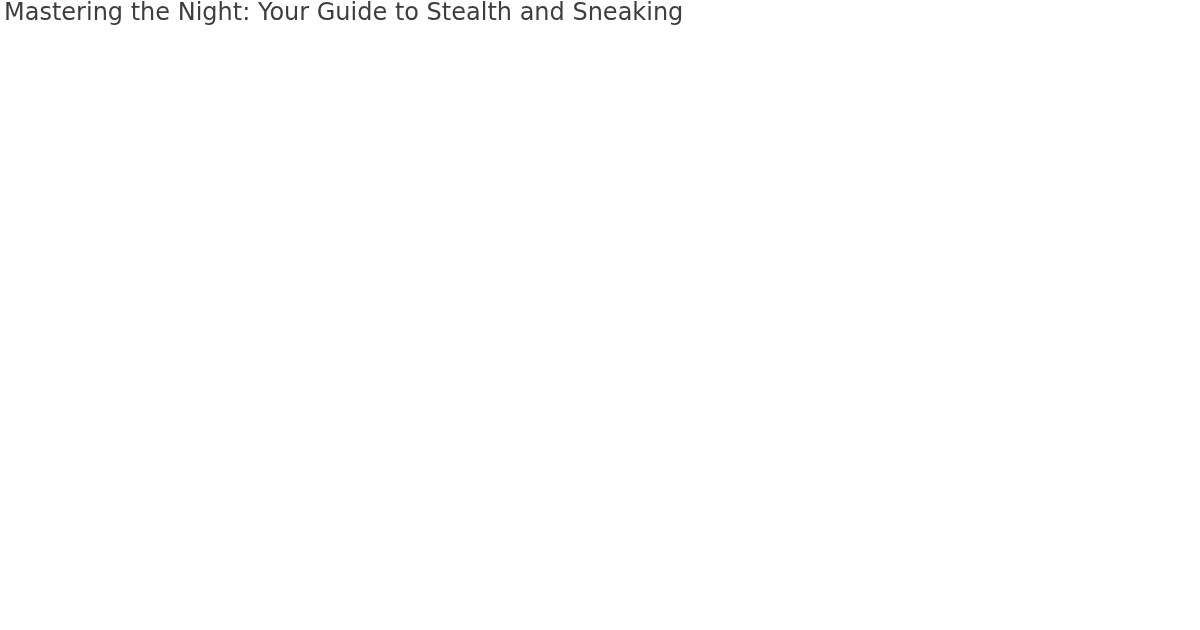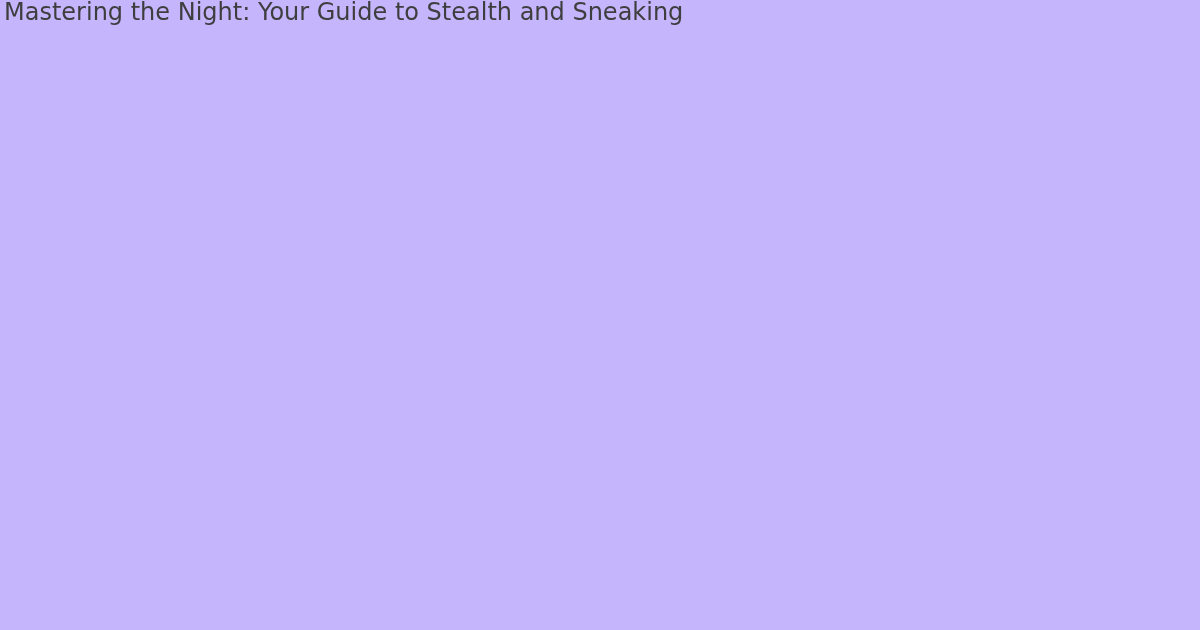--- a/index.html
+++ b/index.html
@@ -4,21 +4,21 @@
 <style>
   html, body {
     margin: 0;
     padding: 0;
     background: #000000;
   }
   .card {
     position: relative;
     width: 1200px;
     height: 630px;
-    background: #c4b5fd;
+    background: #ffffff;
     overflow: hidden;
     font-family: "DejaVu Sans", "Liberation Sans", sans-serif;
   }
   .card-title {
     position: absolute;
     left: 4px;
     top: -2px;
     margin: 0;
     font-size: 24px;
     font-weight: 400;

